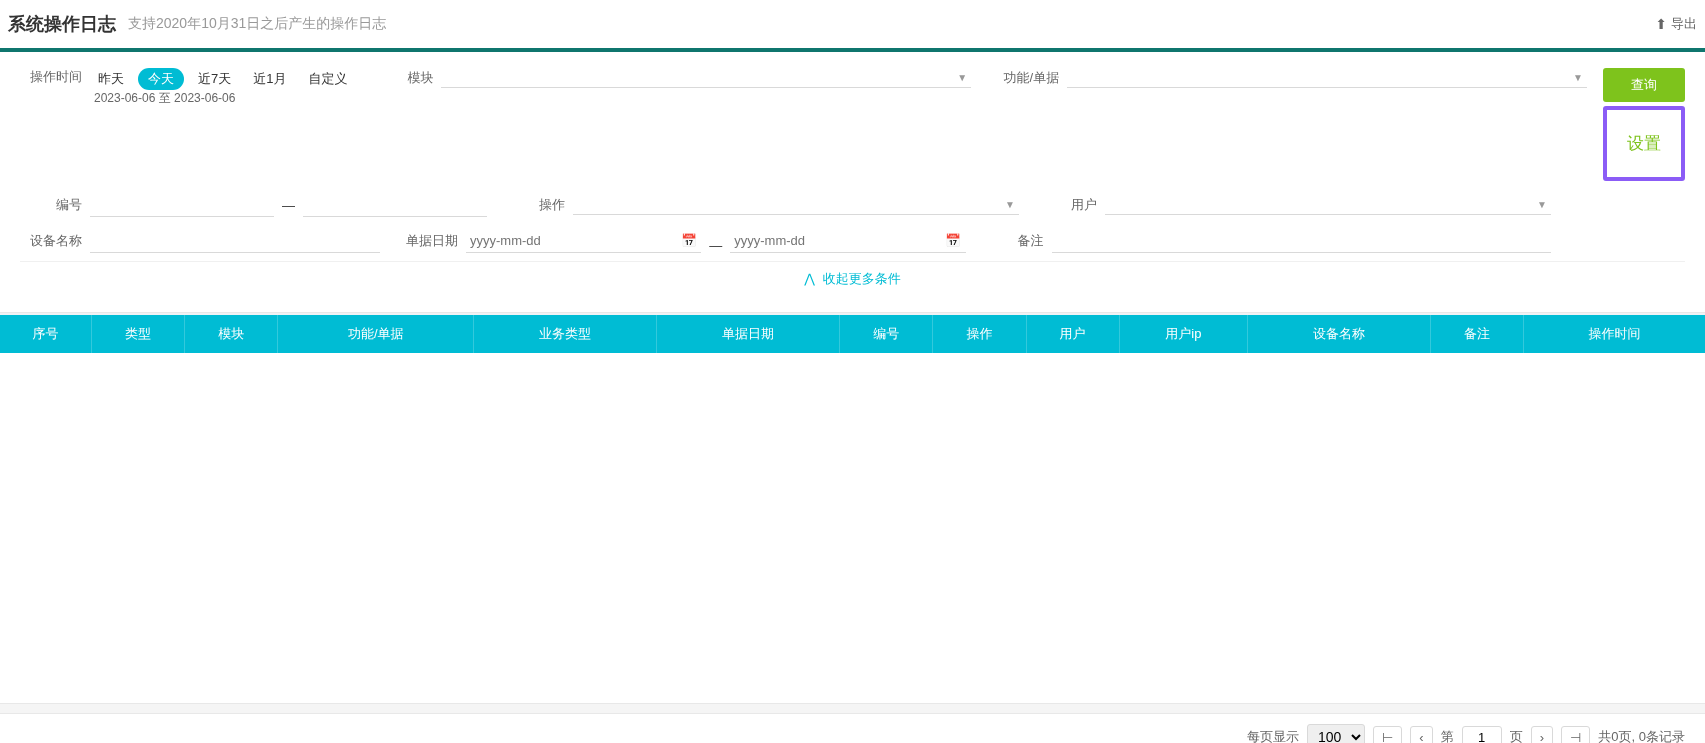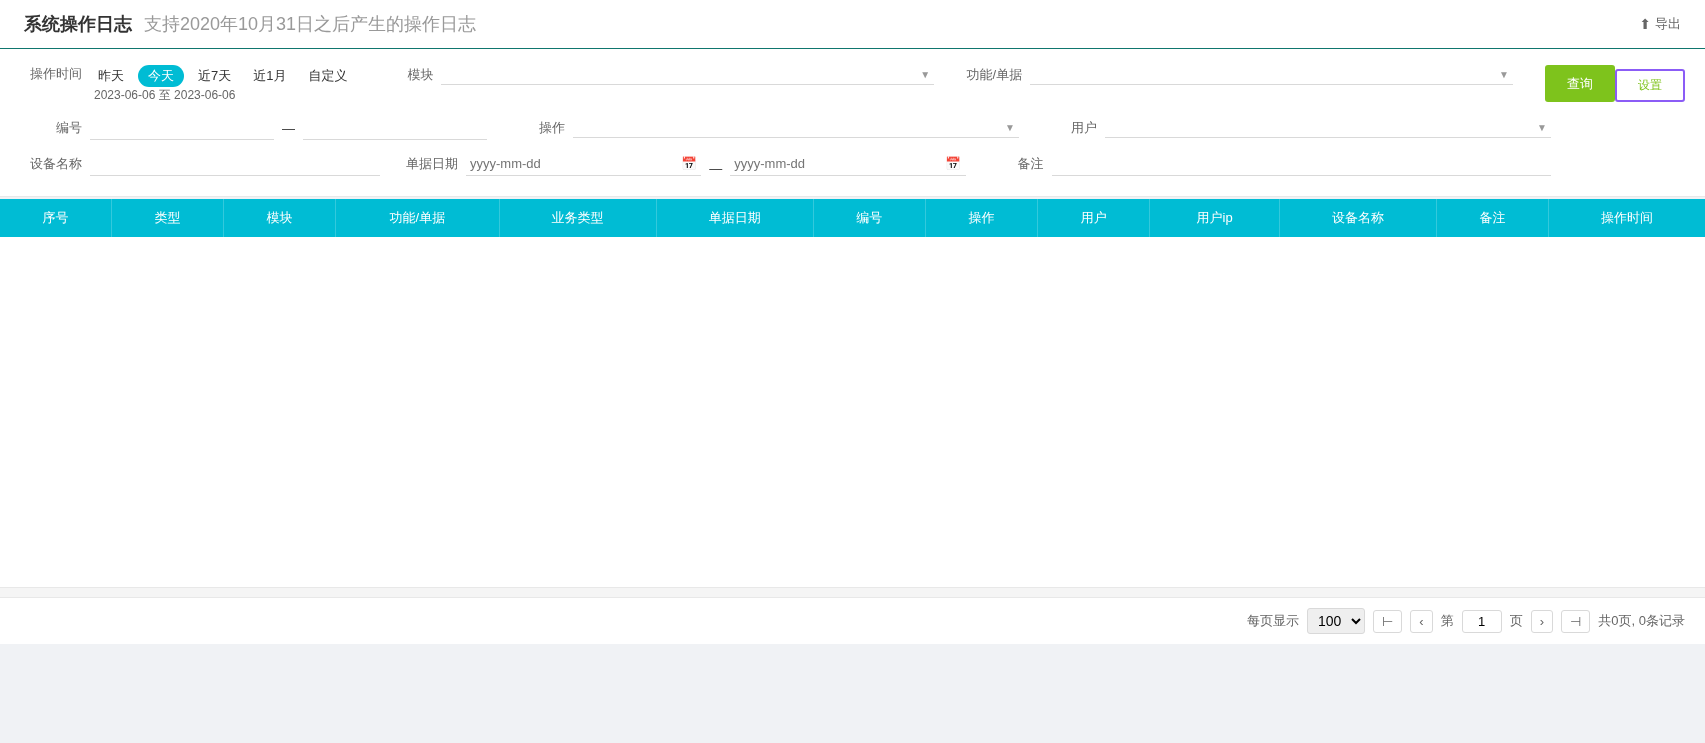--- a/index.html
+++ b/index.html
@@ -1,32 +1,32 @@
 <!DOCTYPE html>
 <html><head>
   <meta charset="utf-8">
   <style>
     * { box-sizing: border-box; margin: 0; padding: 0; }
     body { font-family: "Microsoft YaHei", "PingFang SC", Arial, sans-serif; font-size: 13px; background: #f0f2f5; color: #333; }
 
     .page-header {
       background: #fff;
-      padding: 12px 24px;
+      padding: 12px 8px;
       display: flex;
       align-items: center;
       gap: 12px;
-      border-bottom: 1px solid #0f766e;
+      border-bottom: 4px solid #0f766e;
     }
     .page-title {
       font-size: 18px;
       font-weight: bold;
       color: #333;
     }
     .page-subtitle {
-      font-size: 18px;
+      font-size: 14px;
       color: #999;
     }
     .export-btn {
       margin-left: auto;
       display: flex;
       align-items: center;
       gap: 4px;
       background: none;
       border: none;
       color: #666;
@@ -118,33 +118,32 @@
       border: none;
       padding: 8px 20px;
       border-radius: 3px;
       cursor: pointer;
       font-size: 13px;
       min-width: 70px;
     }
     .setting-btn {
       background: #fff;
       color: #7ec31c;
-      border: 2px solid #8b5cf6;
-      padding: 6px 20px;
-      border-radius: 3px;
-      cursor: pointer;
-      font-size: 12px;
+      border: 4px solid #8b5cf6;
+      padding: 22px 20px;
+      border-radius: 3px;
+      cursor: pointer;
+      font-size: 17px;
       min-width: 70px;
       margin-top: 4px;
     }
 
     .btn-group {
       display: flex;
-      flex-direction: row;
-      margin-left: 16px;
+      flex-direction: column;
     }
 
     .collapse-bar {
       text-align: center;
       padding: 8px;
       color: #00bcd4;
       cursor: pointer;
       font-size: 13px;
       border-top: 1px solid #f0f0f0;
       margin-top: 8px;
@@ -158,21 +157,21 @@
       width: 100%;
       border-collapse: collapse;
     }
     .data-table thead tr {
       background: #00bcd4;
     }
     .data-table thead th {
       color: #fff;
       font-weight: normal;
       font-size: 13px;
-      padding: 10px 19px;
+      padding: 10px 0;
       text-align: center;
       border-right: 1px solid rgba(255,255,255,0.2);
       white-space: nowrap;
     }
     .data-table thead th:last-child { border-right: none; }
 
     .empty-area {
       height: 350px;
       background: #fff;
     }
@@ -329,20 +328,24 @@
       </div>
     </div>
 
     <div style="display:flex; align-items:center; flex:1; gap:0;">
       <span class="filter-label">备注</span>
       <input class="input-field" type="text" style="flex: 1 1 0%;">
     </div>
     <div style="min-width:118px;"></div>
   </div>
 
+  <div class="collapse-bar">
+    <span style="margin-right:4px;">⋀</span>
+    <span>收起更多条件</span>
+  </div>
 </div>
 
 <div class="table-section">
   <table class="data-table">
     <thead>
       <tr id="table-header-row">
           <th>序号</th>
           <th>类型</th>
           <th>模块</th>
           <th>功能/单据</th>

